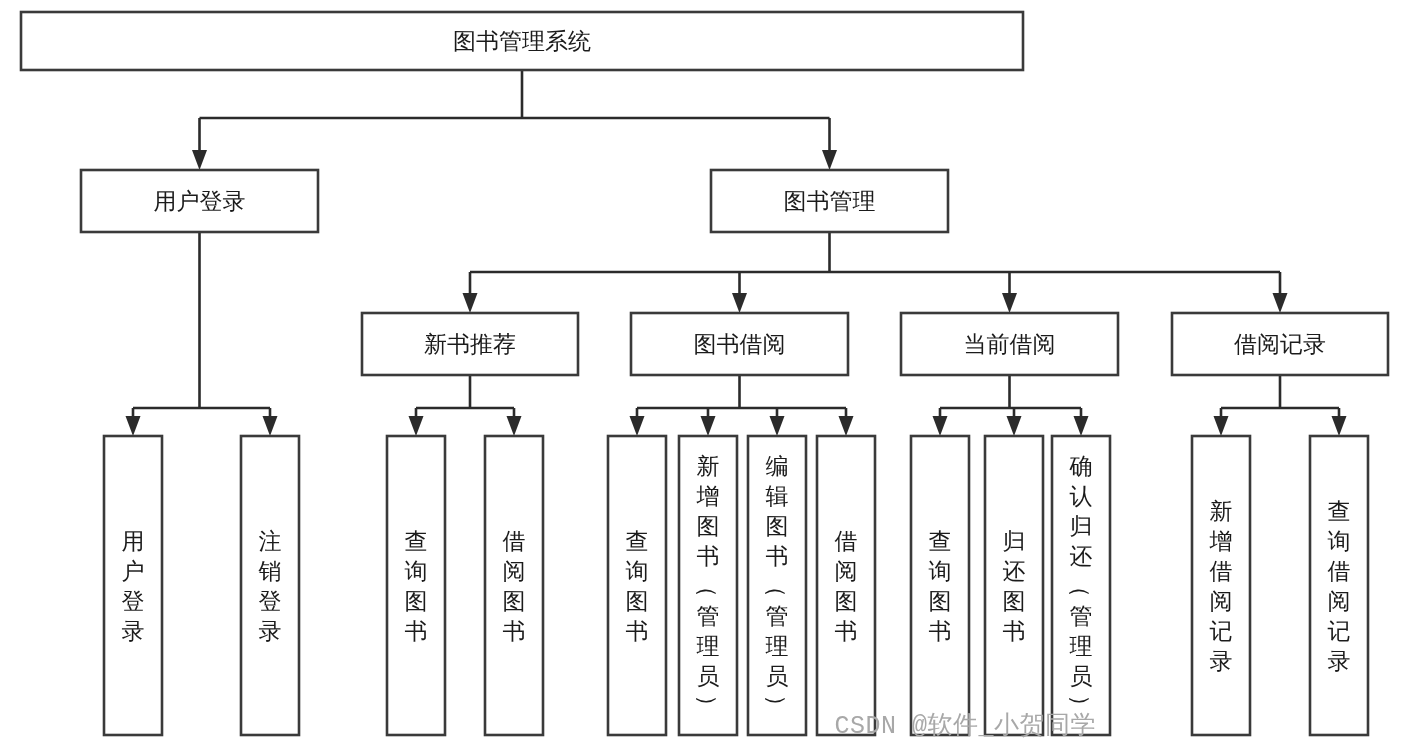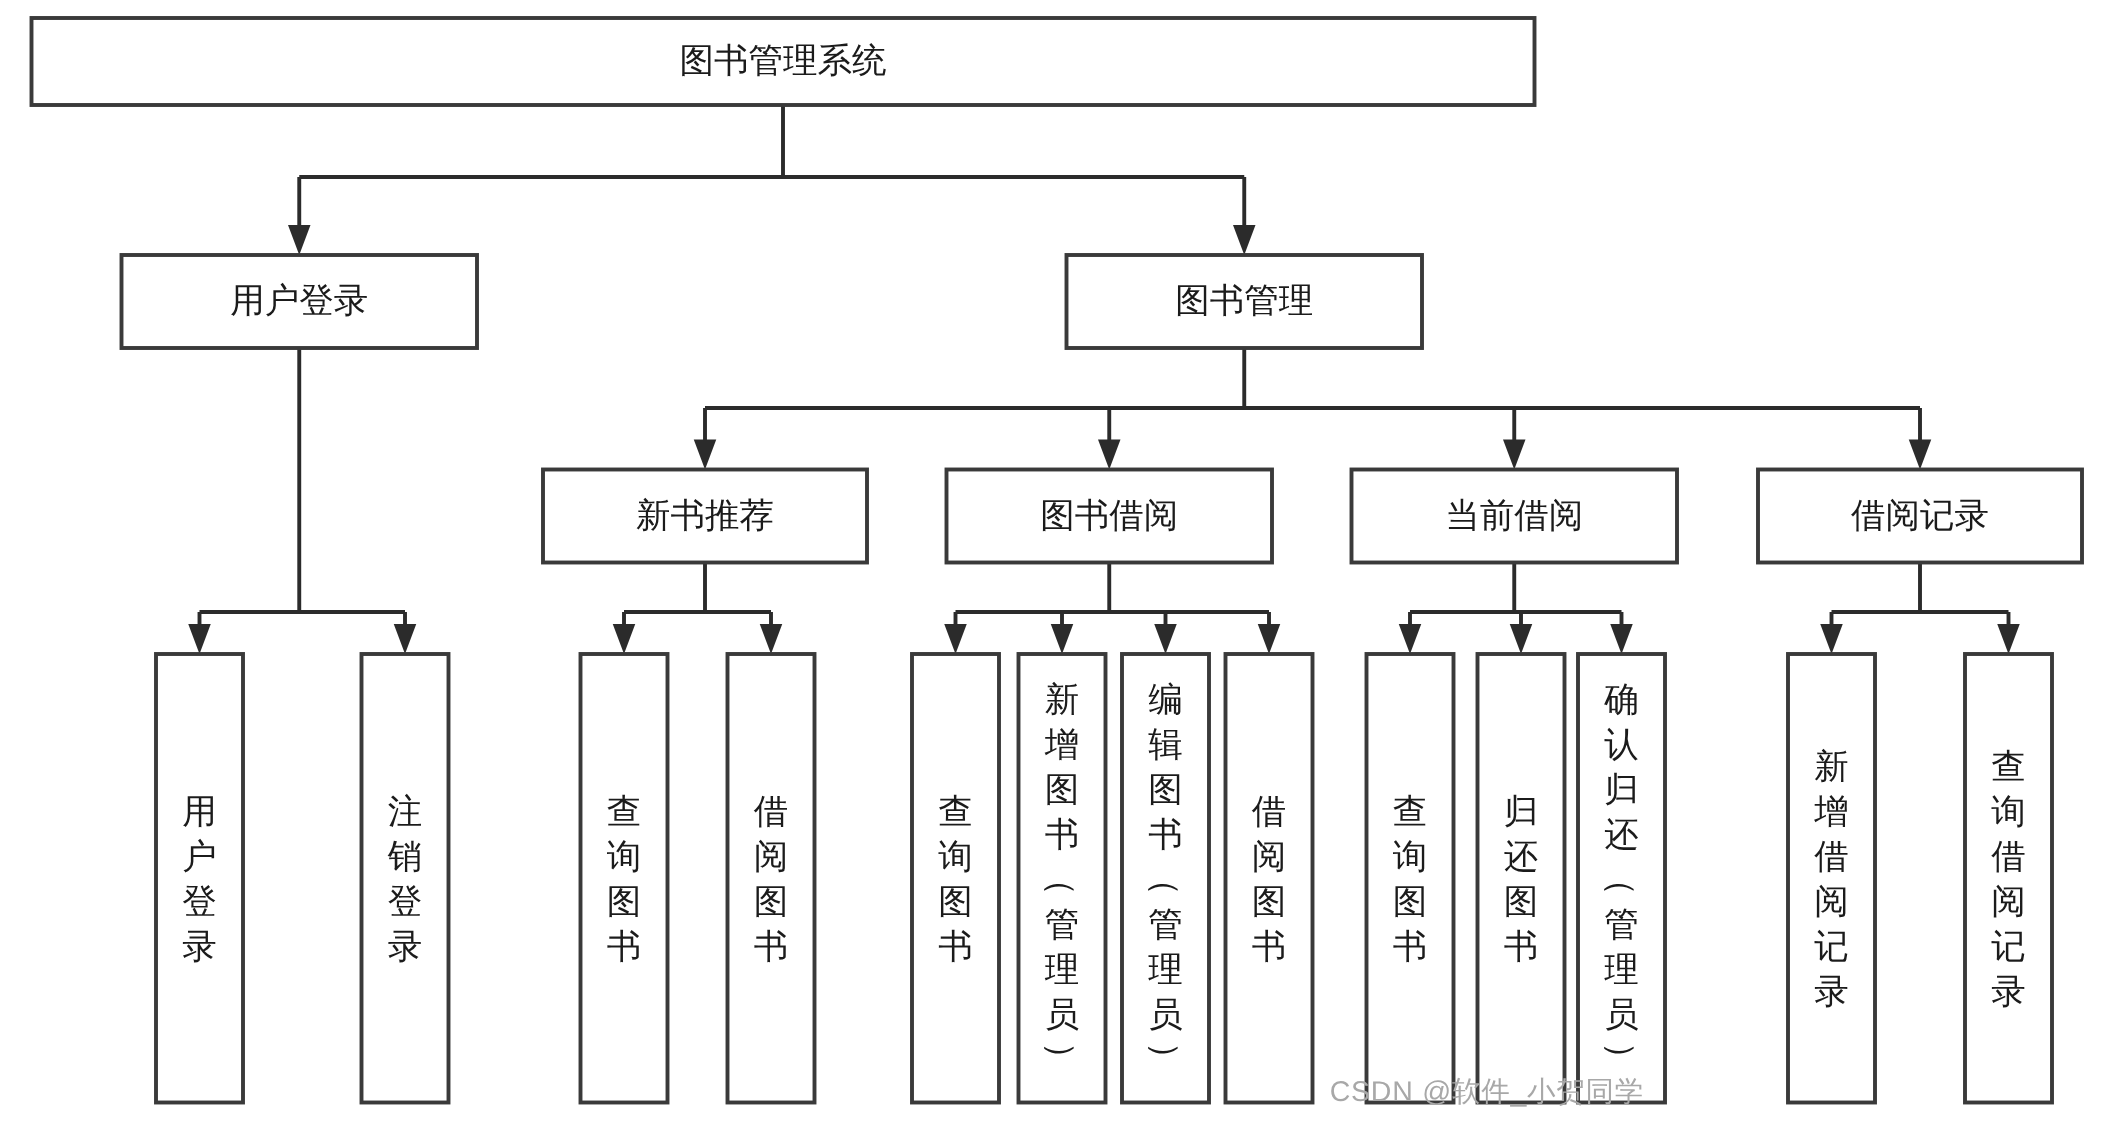--- a/index.html
+++ b/index.html
@@ -58,22 +58,22 @@
   .leaf-label {
     font-family: "DejaVu Sans", "Liberation Sans", sans-serif;
     font-size: 23px;
     fill: #1b1b1b;
     text-anchor: middle;
   }
   .watermark-text {
     position: absolute;
     right: 14px;
     bottom: 6px;
-    font-family: Liberation Sans, sans-serif;
-    font-size: 19px;
+    font-family: Liberation Mono, monospace;
+    font-size: 25px;
     color: #a8a8a8;
     white-space: nowrap;
     letter-spacing: 0.5px;
     user-select: none;
   }
 </style>
 </head>
 <body>
 
 <div id="diagram-root">

